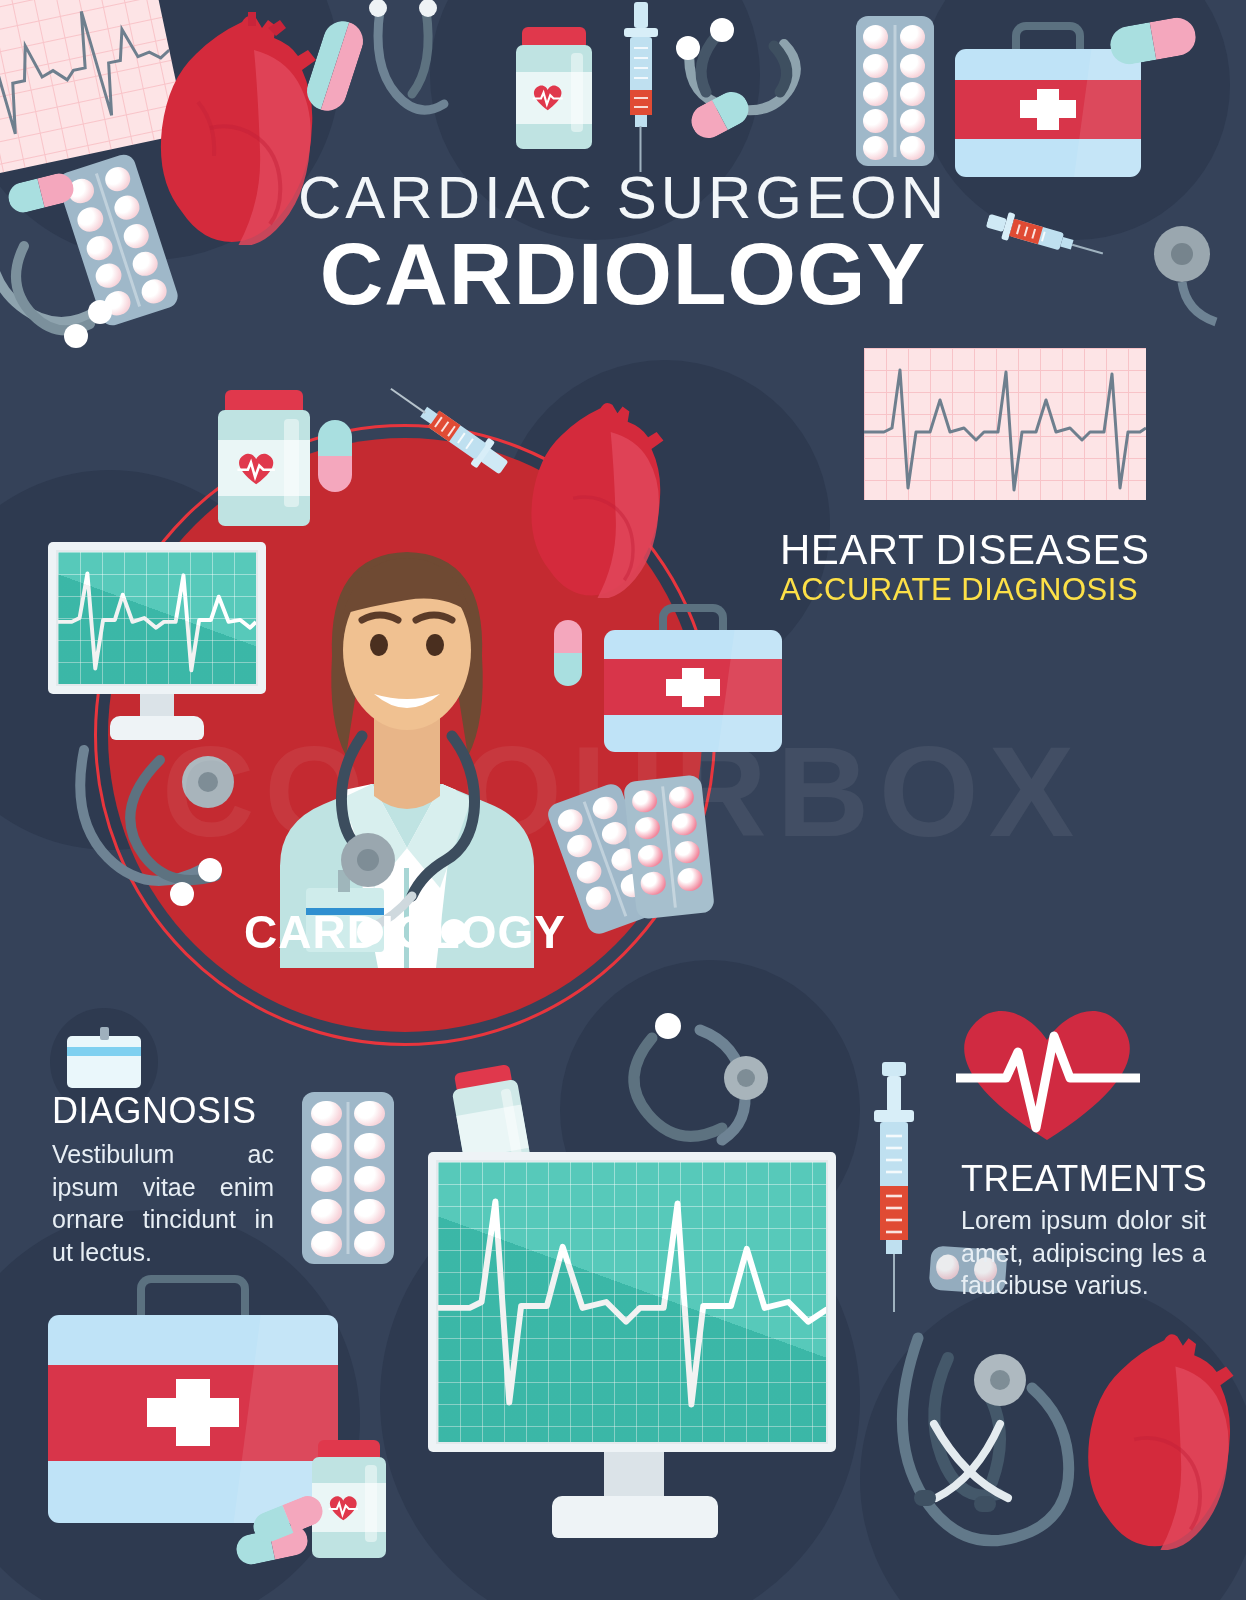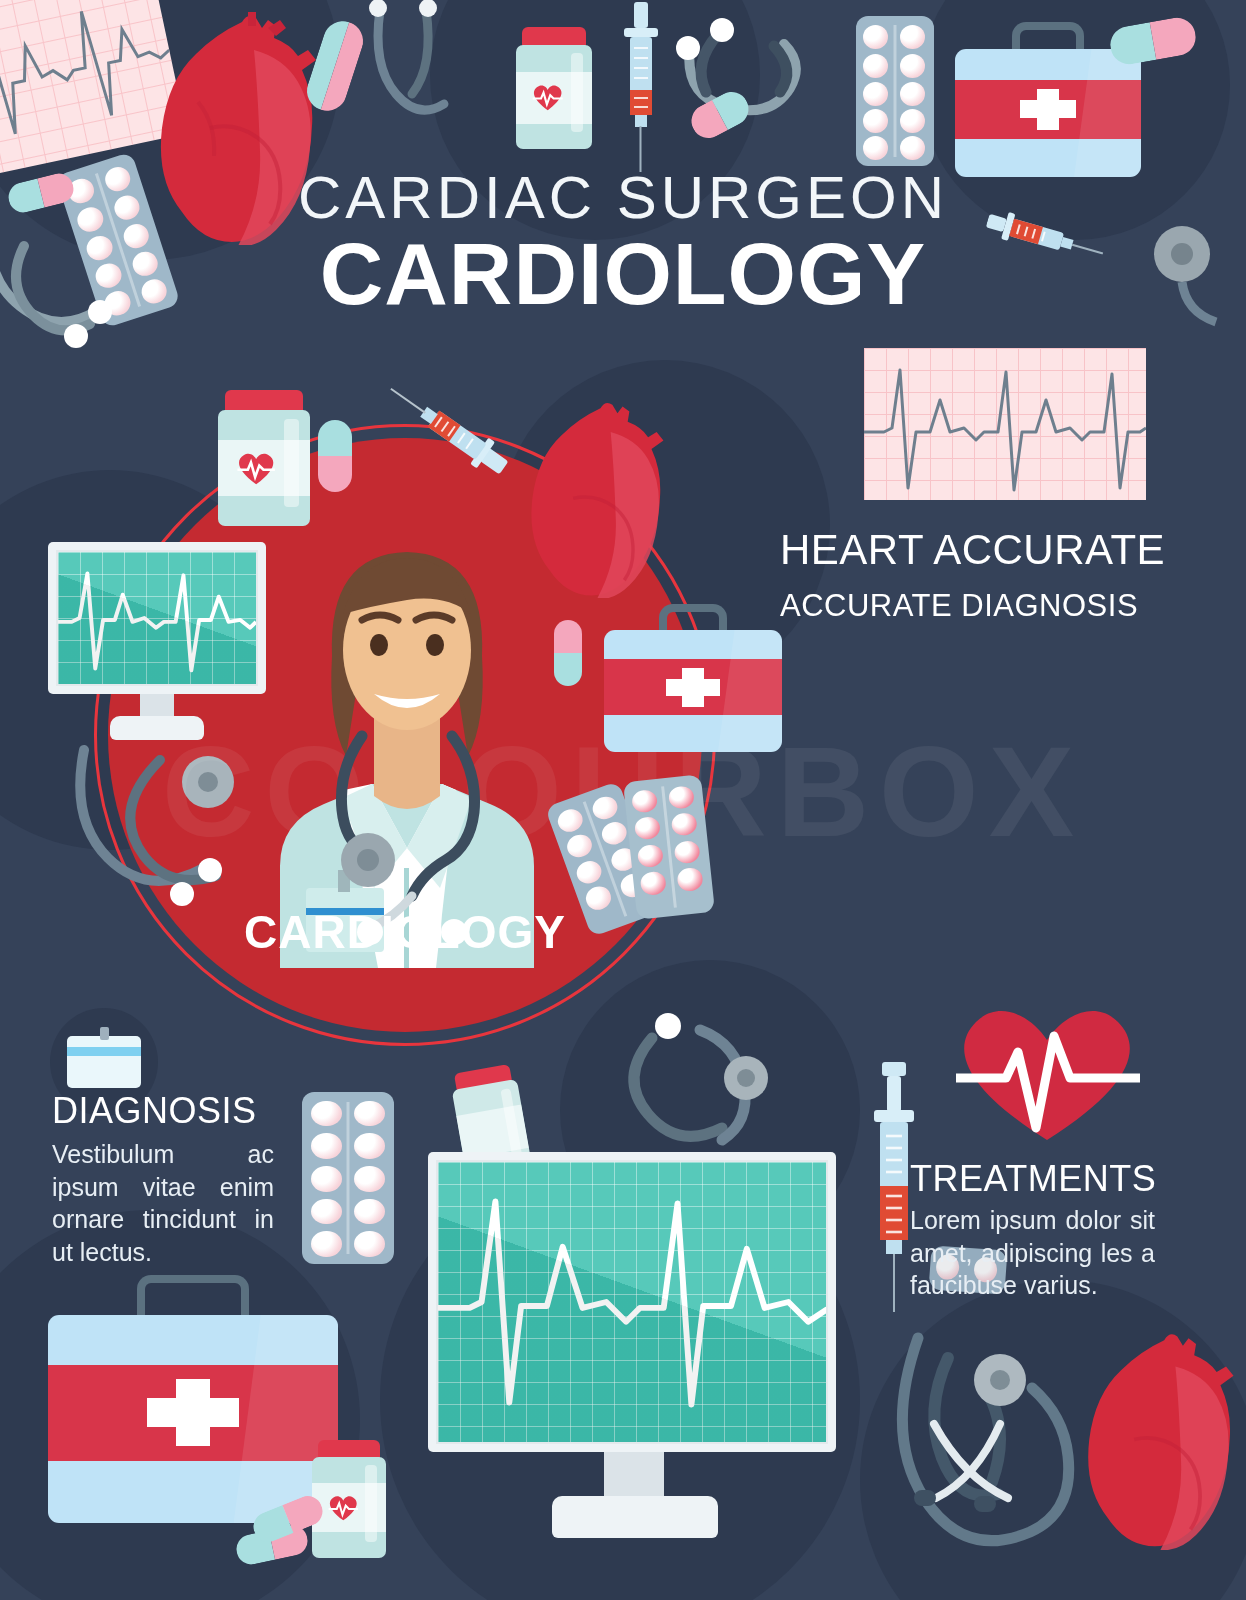--- a/index.html
+++ b/index.html
@@ -40,29 +40,29 @@
   .circle-label {
     position:absolute; left:108px; top:905px; width:594px; text-align:center;
     font-size:46px; font-weight:bold; color:#fff; letter-spacing:1px; z-index:26;
   }
 
   
   .col-right { position:absolute; left:780px; top:528px; width:425px; z-index:40; }
   .sec-title { font-size:42px; color:#fff; letter-spacing:.5px; line-height:1.05; }
   .sec-body  { font-size:29px; color:#eef3f7; font-weight:bold; line-height:1.32;
                text-align:justify; margin-top:22px; }
-  .sec-sub   { font-size:31px; color:#ffffff; letter-spacing:.5px; margin-top:16px; }
+  .sec-sub   { font-size:31px; color:#fde047; letter-spacing:.5px; }
 
   
   .col-pharm { position:absolute; left:52px; top:1090px; width:222px; z-index:40; }
   .col-pharm .t { font-size:36px; color:#fff; letter-spacing:.5px; }
   .col-pharm .b { font-size:25px; color:#e7eef4; line-height:1.3; text-align:justify; margin-top:6px; }
 
   
-  .col-treat { position:absolute; left:910px; top:1158px; width:245px; z-index:40; }
+  .col-treat { position:absolute; left:961px; top:1158px; width:245px; z-index:40; }
   .col-treat .t { font-size:36px; color:#fff; letter-spacing:.5px; }
   .col-treat .b { font-size:25px; color:#e7eef4; line-height:1.3; text-align:justify; margin-top:4px; }
 
   
 
   
   .heart-anat { position:absolute; }
   .heart-anat svg { display:block; width:100%; height:100%; }
 
   
@@ -506,21 +506,21 @@
   <div class="wm">COLOURBOX</div>
 
   <div class="ecg-paper" style="left:864px; top:348px; width:282px; height:152px;">
     <div class="grid"></div>
     <svg viewBox="0 0 282 152" preserveAspectRatio="none">
       <polyline points="0,84 20,84 28,80 36,22 44,140 52,84 66,84 76,52 86,84 100,80 112,92 120,84 134,84 142,24 150,142 158,84 172,84 182,52 192,84 206,80 218,92 226,84 240,84 248,26 256,140 264,84 276,84 282,80" fill="none" stroke="#6e7f8e" stroke-width="3" stroke-linejoin="round"></polyline>
     </svg>
   </div>
 
   <div class="col-right">
-    <div class="sec-title">HEART ACCURATE</div>
+    <div class="sec-title">HEART DISEASES</div>
     <div class="sec-sub">ACCURATE DIAGNOSIS</div>
   </div>
 
   <div class="badge-icon" style="left:50px; top:1008px; width:108px; height:108px;">
     <div class="circ"></div>
     <div class="card"></div>
     <div class="stripe" style="left:16%; width:68%; top:36%; height:8%;"></div>
     <div class="clip"></div>
   </div>
 

